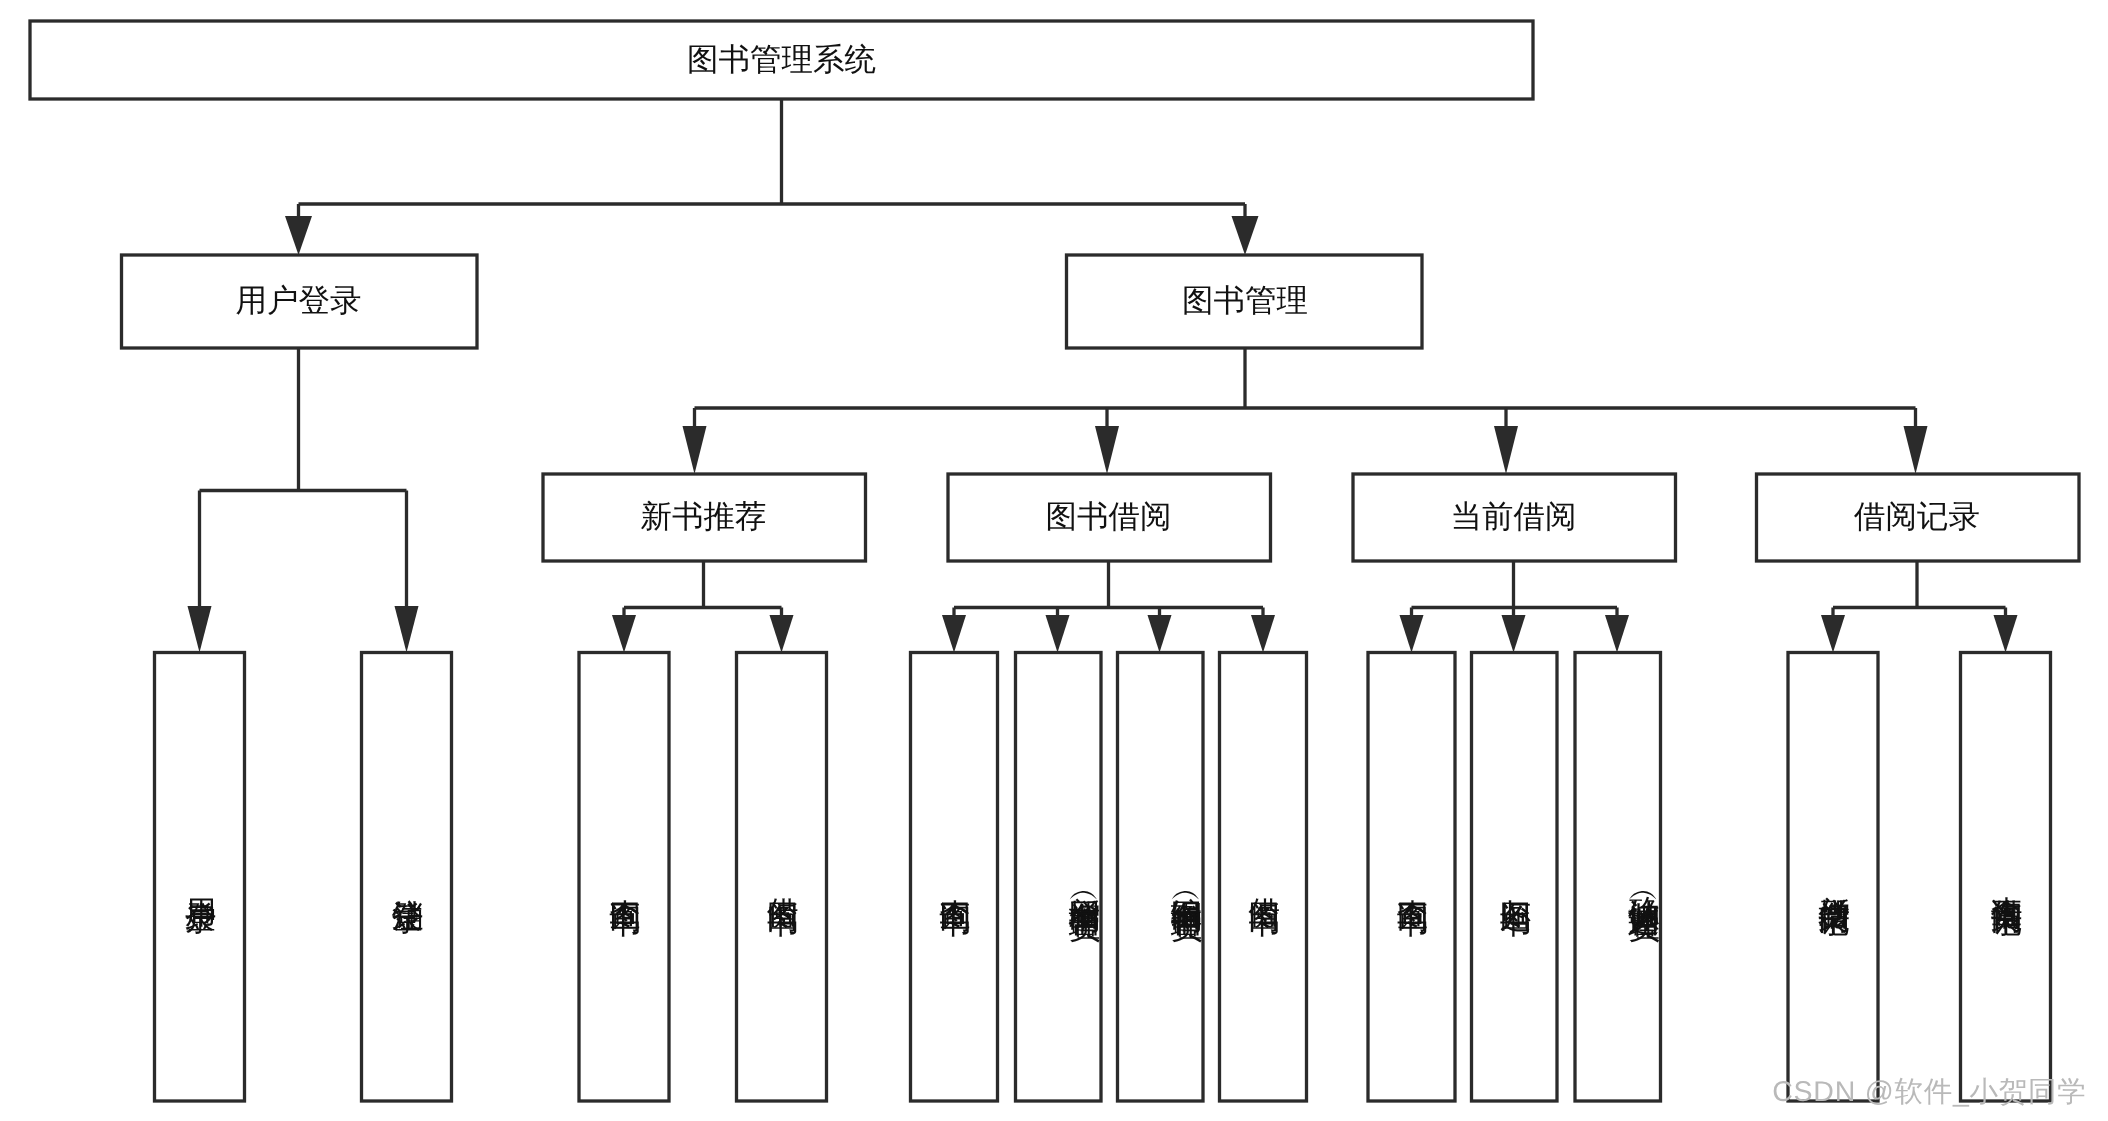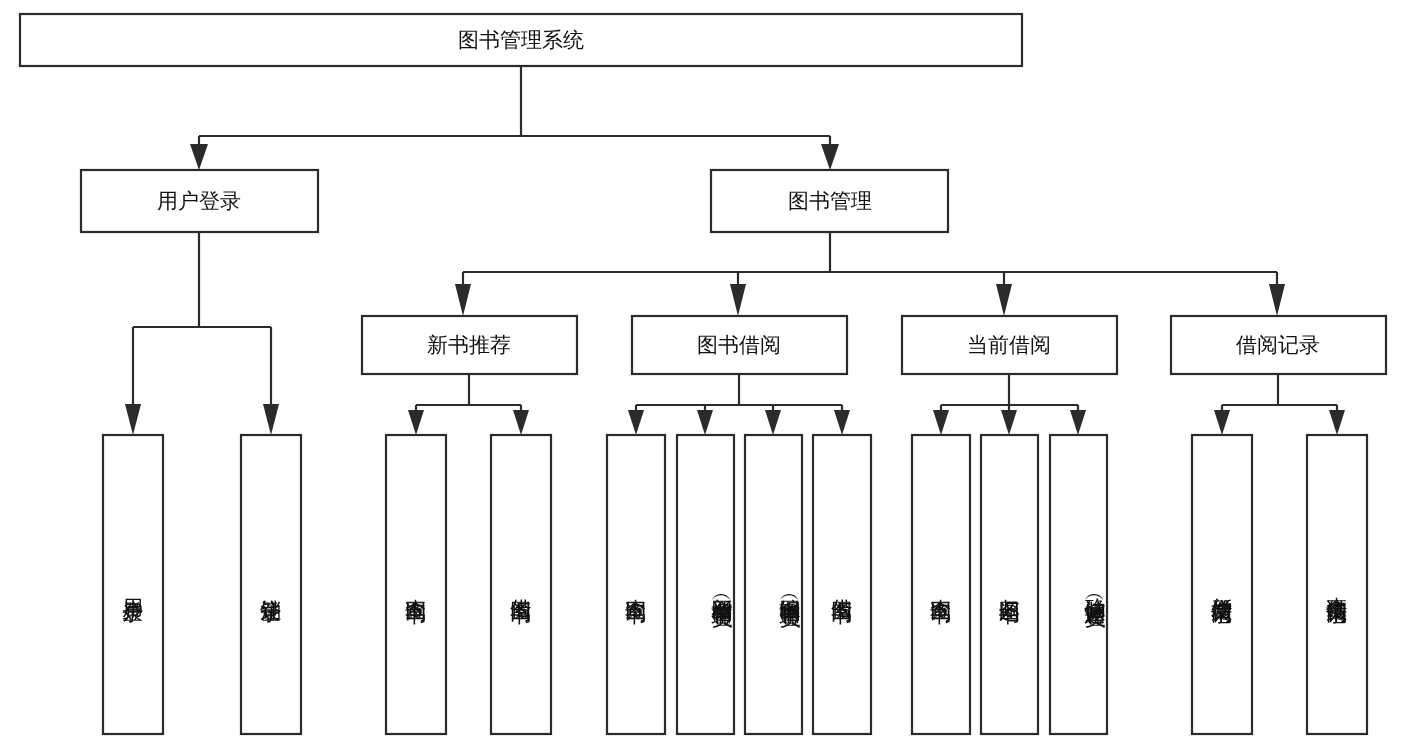--- a/index.html
+++ b/index.html
@@ -189,13 +189,14 @@
   <div class="node-label-v" style="left:607px; top:435px; width:58px; height:299px;">查询图书</div>
   <div class="node-label-v" style="left:677px; top:435px; width:57px; height:299px; align-items:flex-start; padding-top:6px; box-sizing:border-box;">新增图书（管理员）</div>
   <div class="node-label-v" style="left:745px; top:435px; width:57px; height:299px; align-items:flex-start; padding-top:6px; box-sizing:border-box;">编辑图书（管理员）</div>
   <div class="node-label-v" style="left:813px; top:435px; width:58px; height:299px;">借阅图书</div>
   <div class="node-label-v" style="left:912px; top:435px; width:58px; height:299px;">查询图书</div>
   <div class="node-label-v" style="left:981px; top:435px; width:57px; height:299px;">归还图书</div>
   <div class="node-label-v" style="left:1050px; top:435px; width:57px; height:299px; align-items:flex-start; padding-top:6px; box-sizing:border-box;">确认归还（管理员）</div>
   <div class="node-label-v" style="left:1192px; top:435px; width:60px; height:299px;">新增借阅记录</div>
   <div class="node-label-v" style="left:1307px; top:435px; width:60px; height:299px;">查询借阅记录</div>
 
+  <div class="watermark">CSDN @软件_小贺同学</div>
 </div>
 
 </body></html>

